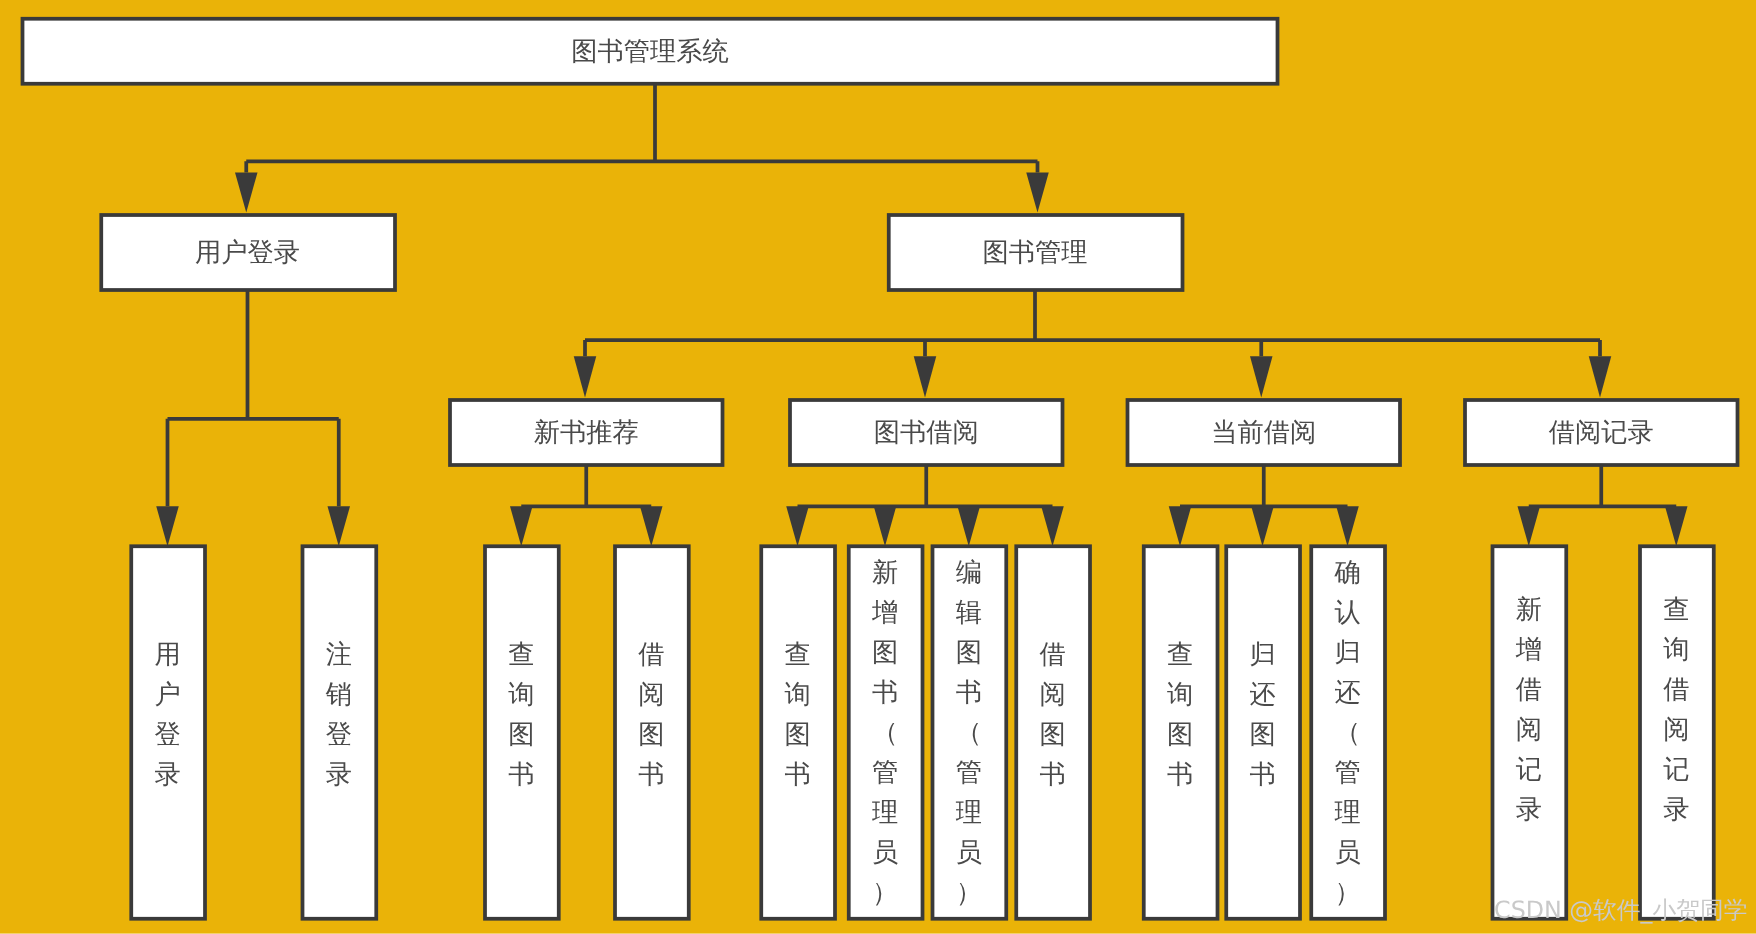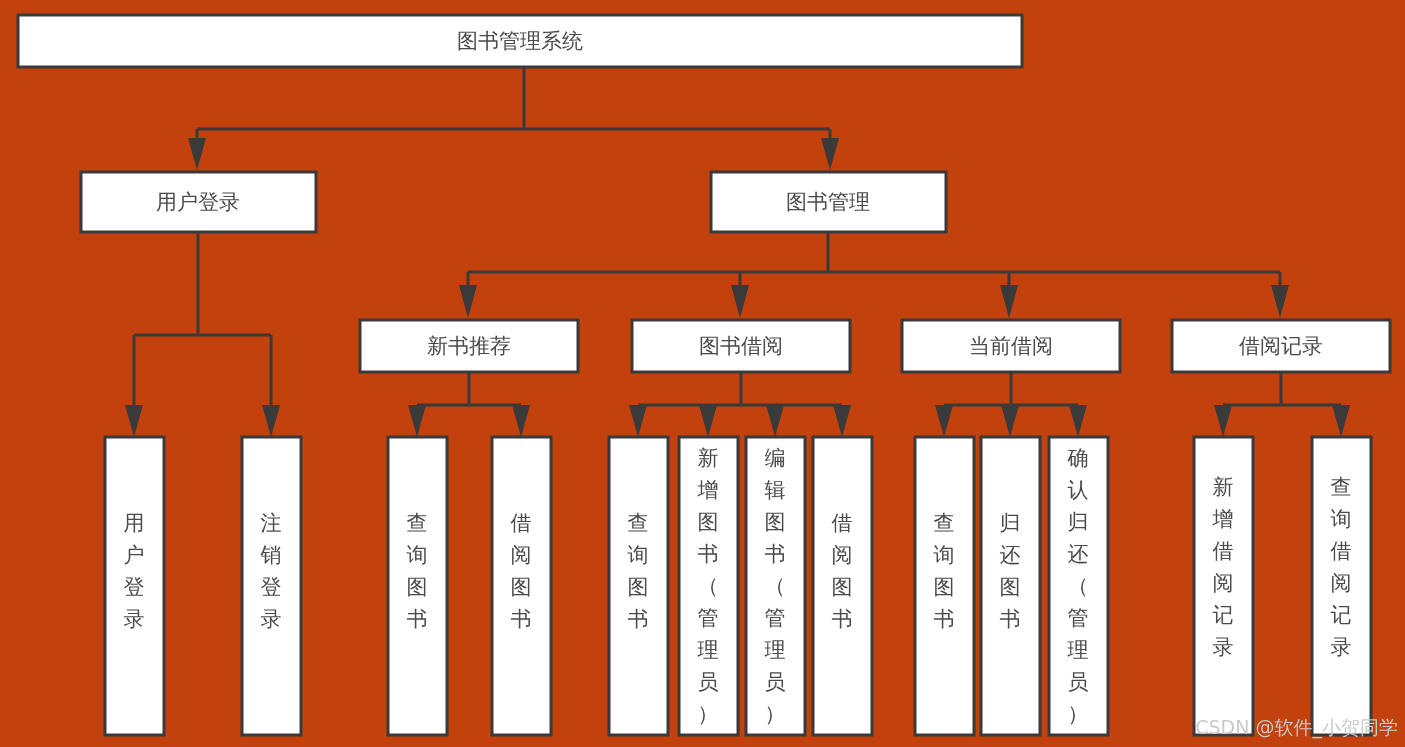--- a/index.html
+++ b/index.html
@@ -10,21 +10,21 @@
   body {
     width: 1405px;
     height: 747px;
     font-family: "DejaVu Sans", "Liberation Sans", sans-serif;
     overflow: hidden;
   }
   #diagram-root {
     position: relative;
     width: 1405px;
     height: 747px;
-    background: #c2410c;
+    background: #eab308;
   }
   svg#flow-svg {
     position: absolute;
     top: 0;
     left: 0;
     width: 1405px;
     height: 747px;
     display: block;
   }
   .node-box {

